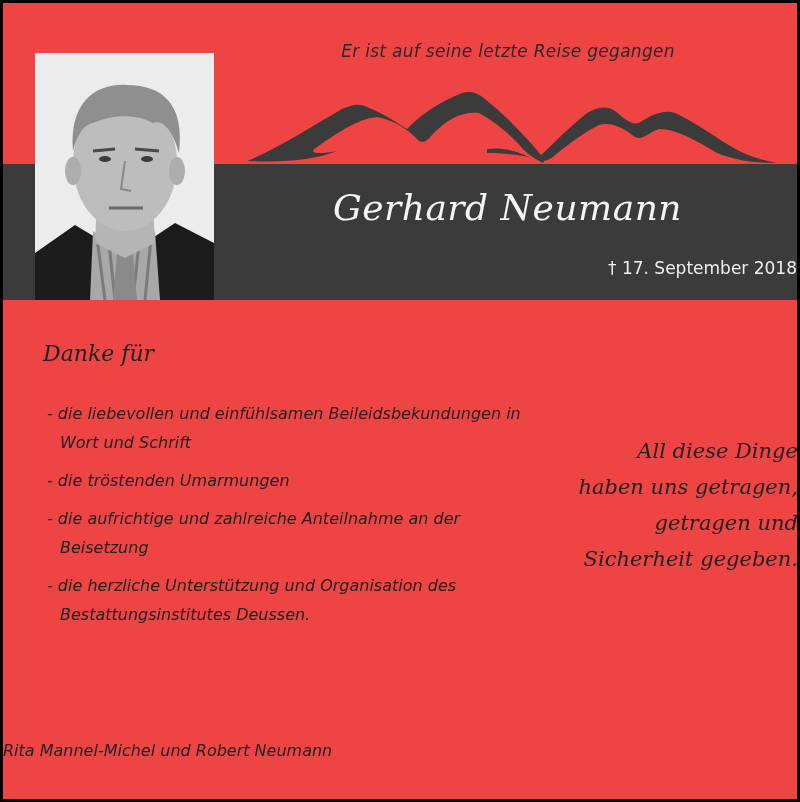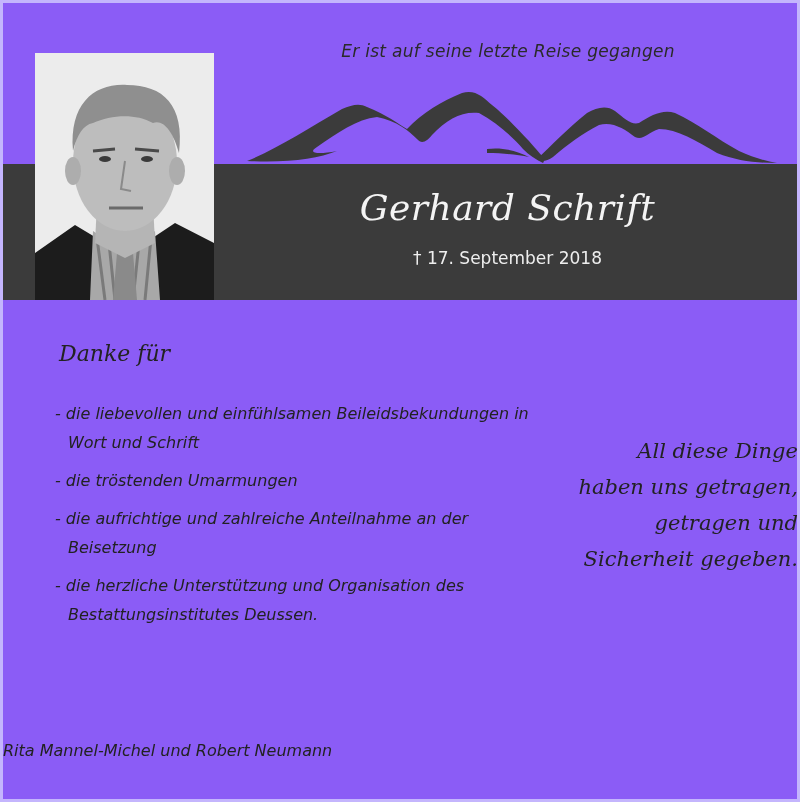--- a/index.html
+++ b/index.html
@@ -1,31 +1,31 @@
 <!DOCTYPE html>
 <html><head>
 <meta charset="utf-8">
 <style>
   html, body { margin:0; padding:0; }
   body { width:800px; height:802px; background:#ffffff; position:relative; overflow:hidden; }
-  .frame { position:absolute; left:0; top:0; width:794px; height:796px; border:3px solid #c4b5fd; background:#8b5cf6; }
+  .frame { position:absolute; left:0; top:0; width:794px; height:796px; border:3px solid #000000; background:#ef4444; }
   .band { position:absolute; left:0; top:161px; width:794px; height:136px; background:#3b3b3b; }
   .photo { position:absolute; left:32px; top:50px; width:179px; height:247px; overflow:hidden; background:#e9e9e9; }
   .subtitle { position:absolute; left:245px; top:38px; width:520px; text-align:center;
     font-family:"DejaVu Sans", sans-serif; font-style:italic; font-size:17px; color:#2a2a2a; letter-spacing:0.3px; }
   .mountains { position:absolute; left:244px; top:86px; width:530px; height:76px; }
   .name { position:absolute; left:215px; top:184px; width:579px; text-align:center;
     font-family:"DejaVu Serif", serif; font-style:italic; font-size:36px; color:#f4f4f4; letter-spacing:0.5px; }
-  .date { position:absolute; left:215px; top:245px; width:579px; text-align:center;
+  .date { position:absolute; left:215px; top:255px; width:579px; text-align:right;
     font-family:"DejaVu Sans", sans-serif; font-size:17px; color:#eeeeee; }
   .thanks-heading { position:absolute; left:40px; top:338px; font-family:"DejaVu Serif", serif; font-style:italic;
-    font-size:22px; color:#222;margin-left:16px; }
+    font-size:22px; color:#222; }
   .list { position:absolute; left:40px; top:396px; width:500px; margin:0; padding:0; list-style:none;
     font-family:"DejaVu Sans", sans-serif; font-style:italic; font-size:16px; color:#222; }
-  .list li { margin:0 0 9px 12px; line-height:29px; padding-left:13px; text-indent:-13px; }
+  .list li { margin:0 0 9px 4px; line-height:29px; padding-left:13px; text-indent:-13px; }
   .quote { position:absolute; left:545px; top:430px; width:250px; text-align:right;
     font-family:"DejaVu Serif", serif; font-style:italic; font-size:21px; line-height:36px; color:#222; }
   .quote span { display:block; }
   .signature { position:absolute; left:0; top:738px; width:709px; 
     font-family:"DejaVu Sans", sans-serif; font-style:italic; font-size:16px; color:#222; }
 </style>
 </head>
 <body>
 
 <div class="frame">
@@ -61,21 +61,21 @@
   </div>
 
   <div class="subtitle">Er ist auf seine letzte Reise gegangen</div>
 
   <svg class="mountains" viewBox="0 0 530 76">
     <path fill="#3b3b3b" d="M0 72 C30 60 60 40 95 20 C105 16 112 14 120 18 C140 26 150 34 160 40 C175 24 195 12 215 4 C228 0 236 8 245 16 C260 28 270 40 282 52 C290 62 300 70 296 74 C288 70 282 66 276 60 C266 48 250 34 232 24 C215 22 200 30 185 46 C180 52 175 56 170 50 C162 42 150 32 130 28 C110 30 90 44 70 58 C60 64 70 66 90 62 C70 70 40 74 0 72 Z"></path>
     <path fill="#3b3b3b" d="M290 70 C305 56 320 40 340 24 C350 18 360 16 368 22 C378 30 384 36 392 34 C404 26 416 20 428 24 C450 34 470 50 492 62 C505 68 518 72 530 74 C510 74 490 72 470 64 C450 52 430 40 412 40 C400 44 396 52 388 48 C378 40 365 32 352 36 C336 44 320 56 306 68 C300 72 294 74 290 70 Z"></path>
     <path fill="#3b3b3b" d="M240 60 C256 58 270 62 282 68 C270 66 256 64 240 64 Z"></path>
   </svg>
 
-  <div class="name">Gerhard Schrift</div>
+  <div class="name">Gerhard Neumann</div>
   <div class="date">† 17. September 2018</div>
 
   <div class="thanks-heading">Danke für</div>
 
   <ul class="list">
     <li>- die liebevollen und einfühlsamen Beileidsbekundungen in Wort und Schrift</li>
     <li>- die tröstenden Umarmungen</li>
     <li>- die aufrichtige und zahlreiche Anteilnahme an der Beisetzung</li>
     <li>- die herzliche Unterstützung und Organisation des Bestattungsinstitutes Deussen.</li>
   </ul>

